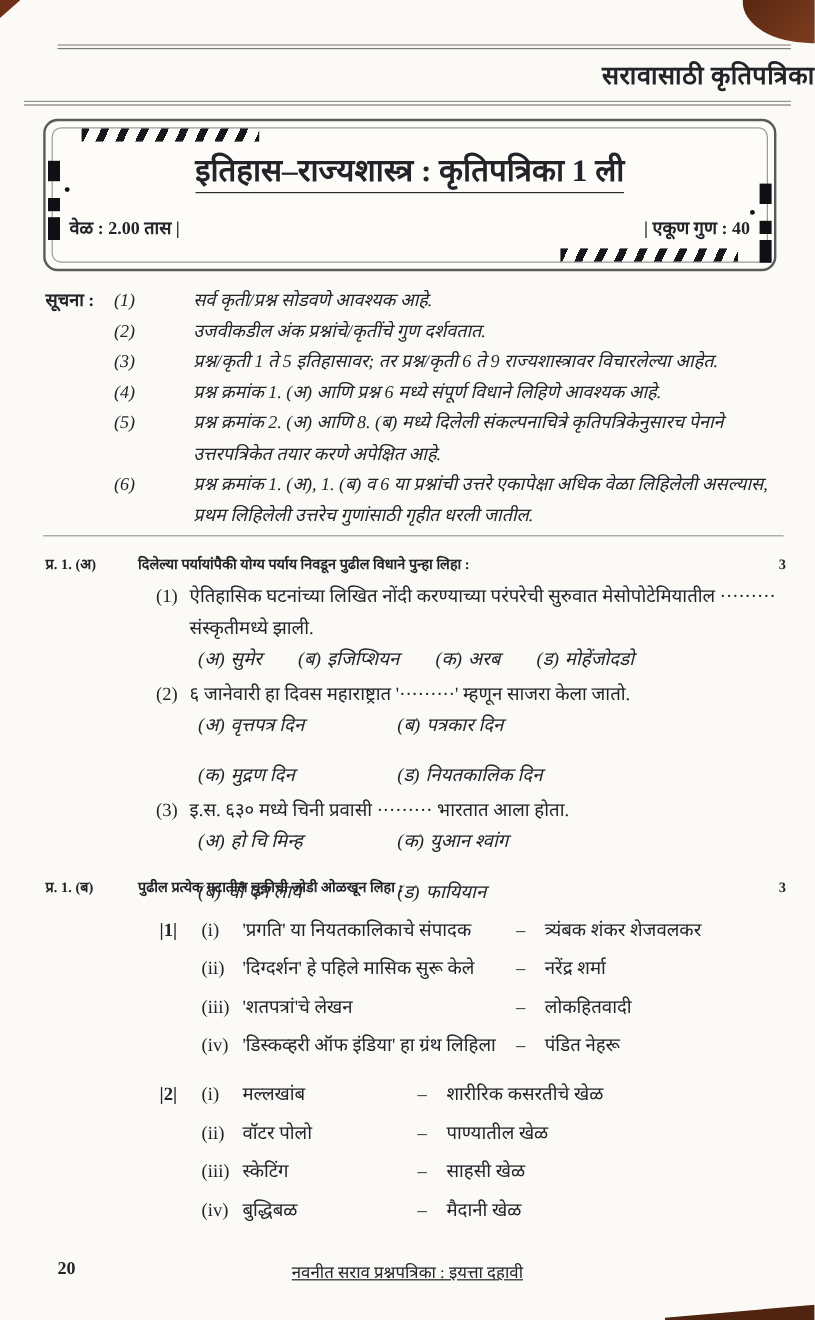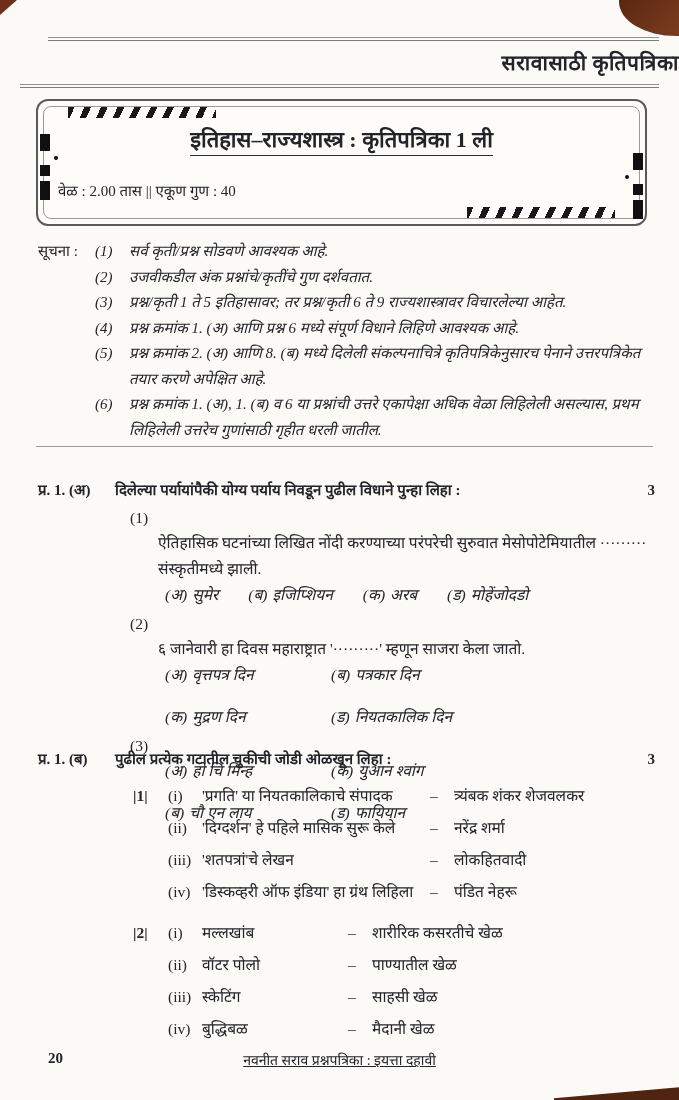--- a/index.html
+++ b/index.html
@@ -37,45 +37,45 @@
   .hatch-br { bottom:6px; right:30px; }
   .edge-blocks { position:absolute; display:flex; flex-direction:column; gap:5px; }
   .edge-blocks-left { left:2px; top:33px; }
   .edge-blocks-right { right:2px; top:52px; }
   .blk { width:10px; background:#101014; }
   .blk-a { height:17px; } .blk-b { height:11px; } .blk-c { height:19px; }
   .edge-dot { width:4px; height:4px; border-radius:50%; background:#101014; align-self:flex-end; margin-right:-7px; }
   .edge-dot-l { align-self:flex-end; margin-right:-8px; }
   .edge-dot-r { align-self:flex-start; margin-left:-8px; }
   .box-title { position:absolute; top:22px; left:0; width:100%; text-align:center;
-               font-size:22px; font-weight:bold; }
+               font-size:26px; font-weight:bold; }
   .box-title span { border-bottom:1.5px solid #2a2a30; padding-bottom:3px; }
   .box-meta { position:absolute; bottom:24px; left:20px; right:20px;
-              display:flex; font-size:15px; font-weight:normal; }
+              display:flex; justify-content:space-between; font-size:15px; font-weight:bold; }
 
   
   .instructions { position:absolute; top:239px; left:38px; right:26px; font-style:italic; font-size:15px; }
   .instr-row { display:flex; line-height:25.5px; }
-  .instr-label { width:57px; font-weight:normal; font-style:normal; flex:none; }
+  .instr-label { width:57px; font-weight:bold; font-style:normal; flex:none; }
   .instr-num { width:34px; flex:none; }
-  .instr-text { flex:1; }
+  .instr-text { flex:1;margin-left:32px; }
 
   .divider { position:absolute; top:446px; left:36px; right:26px; border-top:1px solid #9b9b9b; }
 
   
   .qblock { position:absolute; left:38px; right:24px; }
   .q1a { top:458px; } .q1b { top:727px; }
-  .q-head { display:flex; font-weight:bold; font-size:15px; line-height:24px;margin-top:20px; }
+  .q-head { display:flex; font-weight:bold; font-size:12px; line-height:24px; }
   .q-label { width:77px; flex:none; }
   .q-text { flex:1; }
   .q-marks { width:26px; flex:none; text-align:right; font-weight:bold; }
 
   .subq { display:flex; margin-left:92px; margin-top:3px; font-size:15.5px; line-height:26px; }
   .subq-num { width:28px; flex:none; }
-  .subq-body { flex:1;margin-top:25px; }
+  .subq-body { flex:1; }
   .subq-text { padding-right:6px; }
   .opts-inline { display:flex; gap:30px; font-style:italic; margin-left:7px; }
   .opts-grid { display:grid; grid-template-columns:150px auto; font-style:italic; margin-left:7px;gap:16px; }
   .opt { white-space:nowrap; }
   .opt-m { margin-right:5px; }
 
   
   .group { display:grid; margin-left:95px; margin-top:9px; font-size:15.5px; line-height:32px; }
   .group-1 { grid-template-columns:35px 34px 228px 24px auto; }
   .group-2 { grid-template-columns:35px 34px 146px 24px auto; }
@@ -187,20 +187,21 @@
         <span class="opt"><span class="opt-m">(ब)</span><span>पत्रकार दिन</span></span>
         <span class="opt"><span class="opt-m">(क)</span><span>मुद्रण दिन</span></span>
         <span class="opt"><span class="opt-m">(ड)</span><span>नियतकालिक दिन</span></span>
       </div>
     </div>
   </div>
 
   <div class="subq">
     <span class="subq-num">(3)</span>
     <div class="subq-body">
+      <div class="subq-text">इ.स. ६३० मध्ये चिनी प्रवासी ········· भारतात आला होता.</div>
       <div class="opts-grid">
         <span class="opt"><span class="opt-m">(अ)</span><span>हो चि मिन्ह</span></span>
         <span class="opt"><span class="opt-m">(क)</span><span>युआन श्वांग</span></span>
         <span class="opt"><span class="opt-m">(ब)</span><span>चौ एन लाय</span></span>
         <span class="opt"><span class="opt-m">(ड)</span><span>फायियान</span></span>
       </div>
     </div>
   </div>
 </div>
 

